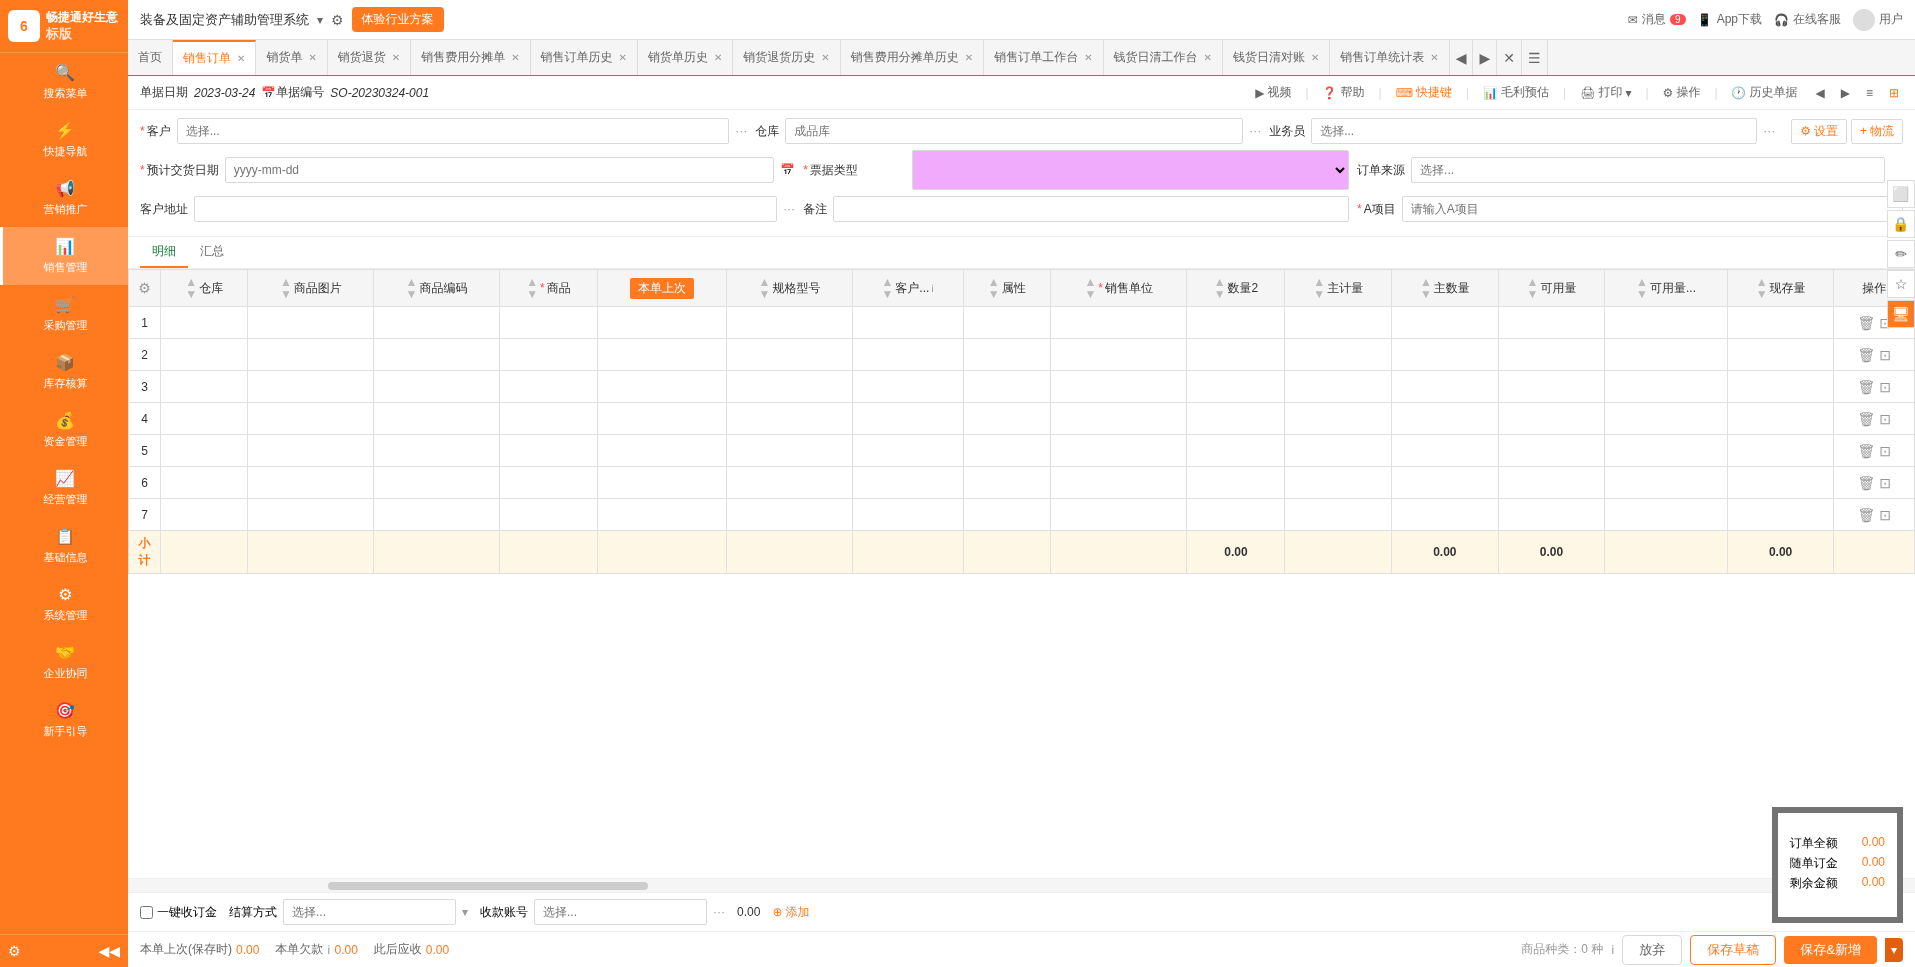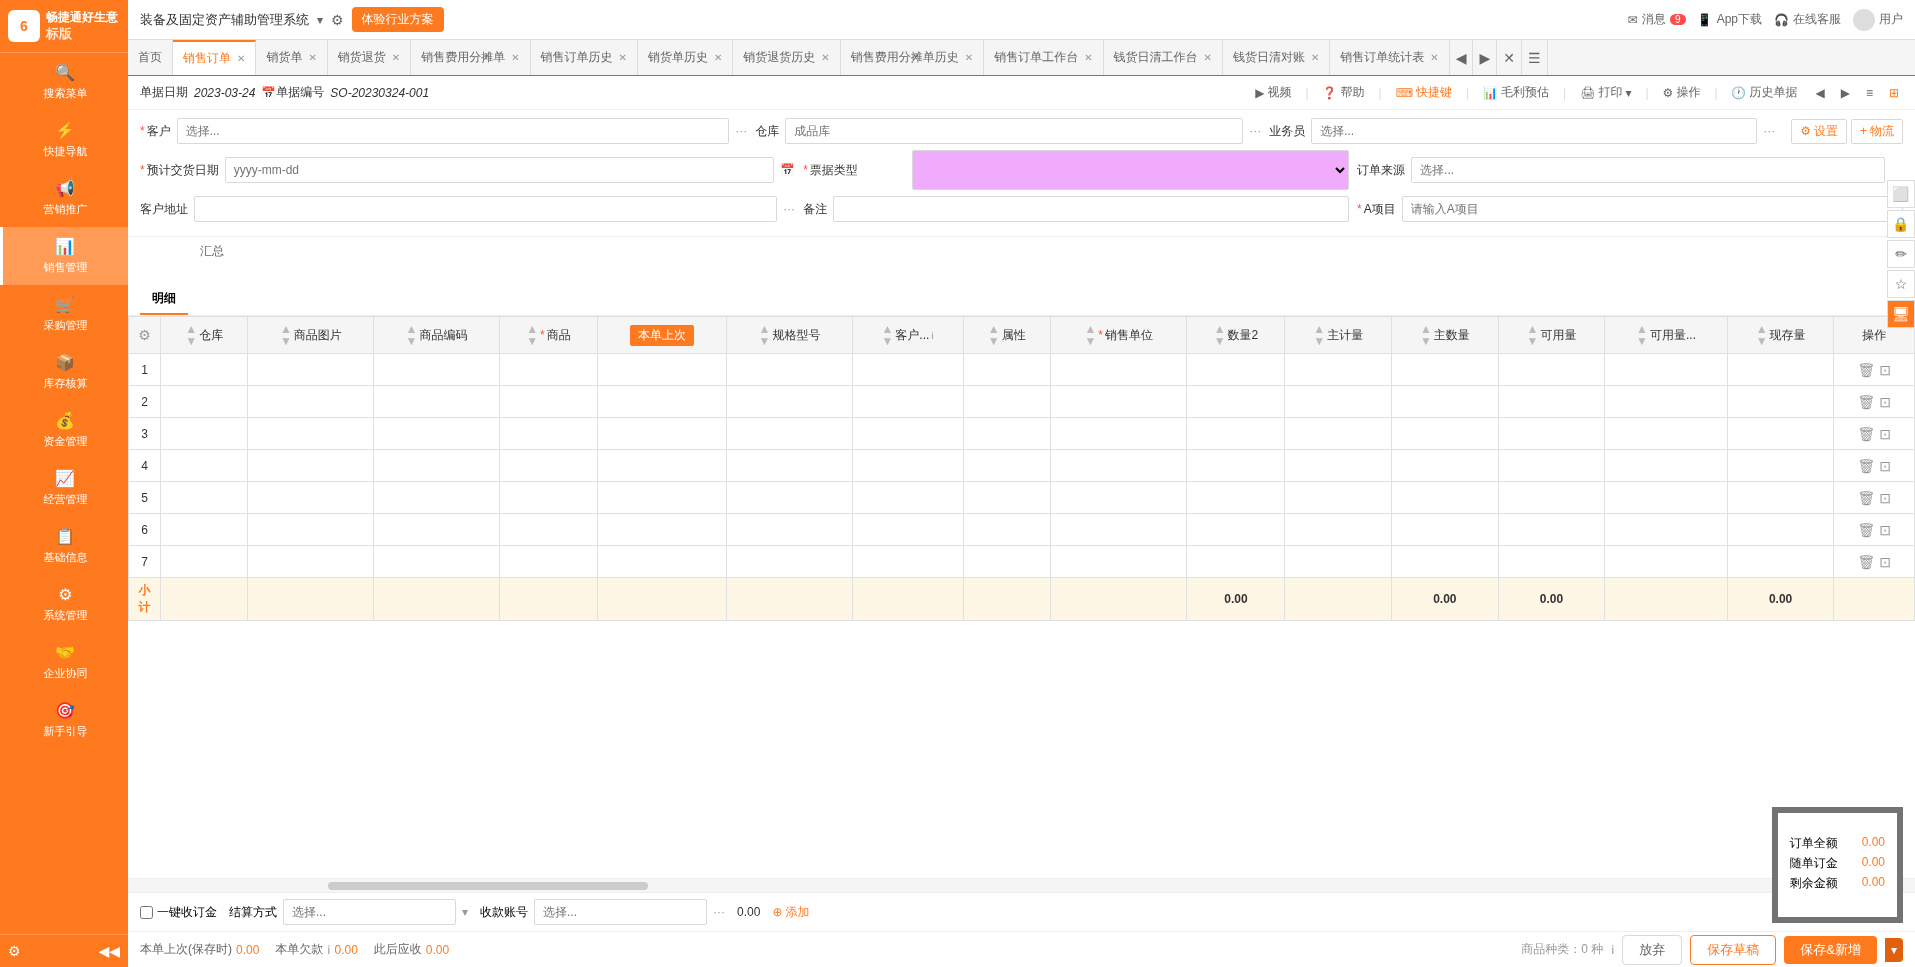--- a/index.html
+++ b/index.html
@@ -58,21 +58,21 @@
     .form-col-label { color: #333; white-space: nowrap; min-width: fit-content; }
     .required::before { content: '*'; color: #ff4d4f; margin-right: 2px; }
     .form-input { flex: 1; border: 1px solid #d9d9d9; border-radius: 2px; padding: 3px 8px; color: #999; height: 26px; }
     .form-select { flex: 1; border: 1px solid #d9d9d9; border-radius: 2px; padding: 19px 8px; height: 26px; background: #f0abfc; margin-left: 48px; }
     .form-dots { color: #999; cursor: pointer; }
     .form-date-icon { color: #999; cursor: pointer; }
 
     
     .detail-tabs { display: flex; padding: 0 12px; border-bottom: 1px solid #eee; flex-shrink: 0; background: white; }
     .detail-tab { padding: 6px 12px; cursor: pointer; color: #666; border-bottom: 2px solid transparent; }
-    .detail-tab.active { color: #000000; border-bottom-color: #ff7a1f; font-weight: bold; margin-top: 47px; }
+    .detail-tab.active { color: #15803d; border-bottom-color: #ff7a1f; font-weight: normal; }
 
     
     .table-container { flex: 1; overflow: auto; position: relative; }
     .data-table { width: 100%; border-collapse: collapse; min-width: 1200px; }
     .data-table th { background: #f5f5f5; border: 1px solid #e0e0e0; padding: 6px 8px; text-align: center; white-space: nowrap; color: #333; font-weight: normal; position: sticky; top: 0; z-index: 2; }
     .data-table td { border: 1px solid #e0e0e0; padding: 4px 8px; text-align: center; height: 32px; color: #333; }
     .scan-btn { background: #ff7a1f; color: white; border: none; padding: 2px 8px; border-radius: 2px; cursor: pointer; font-size: 12px; }
     .row-num { color: #999; }
 
     

